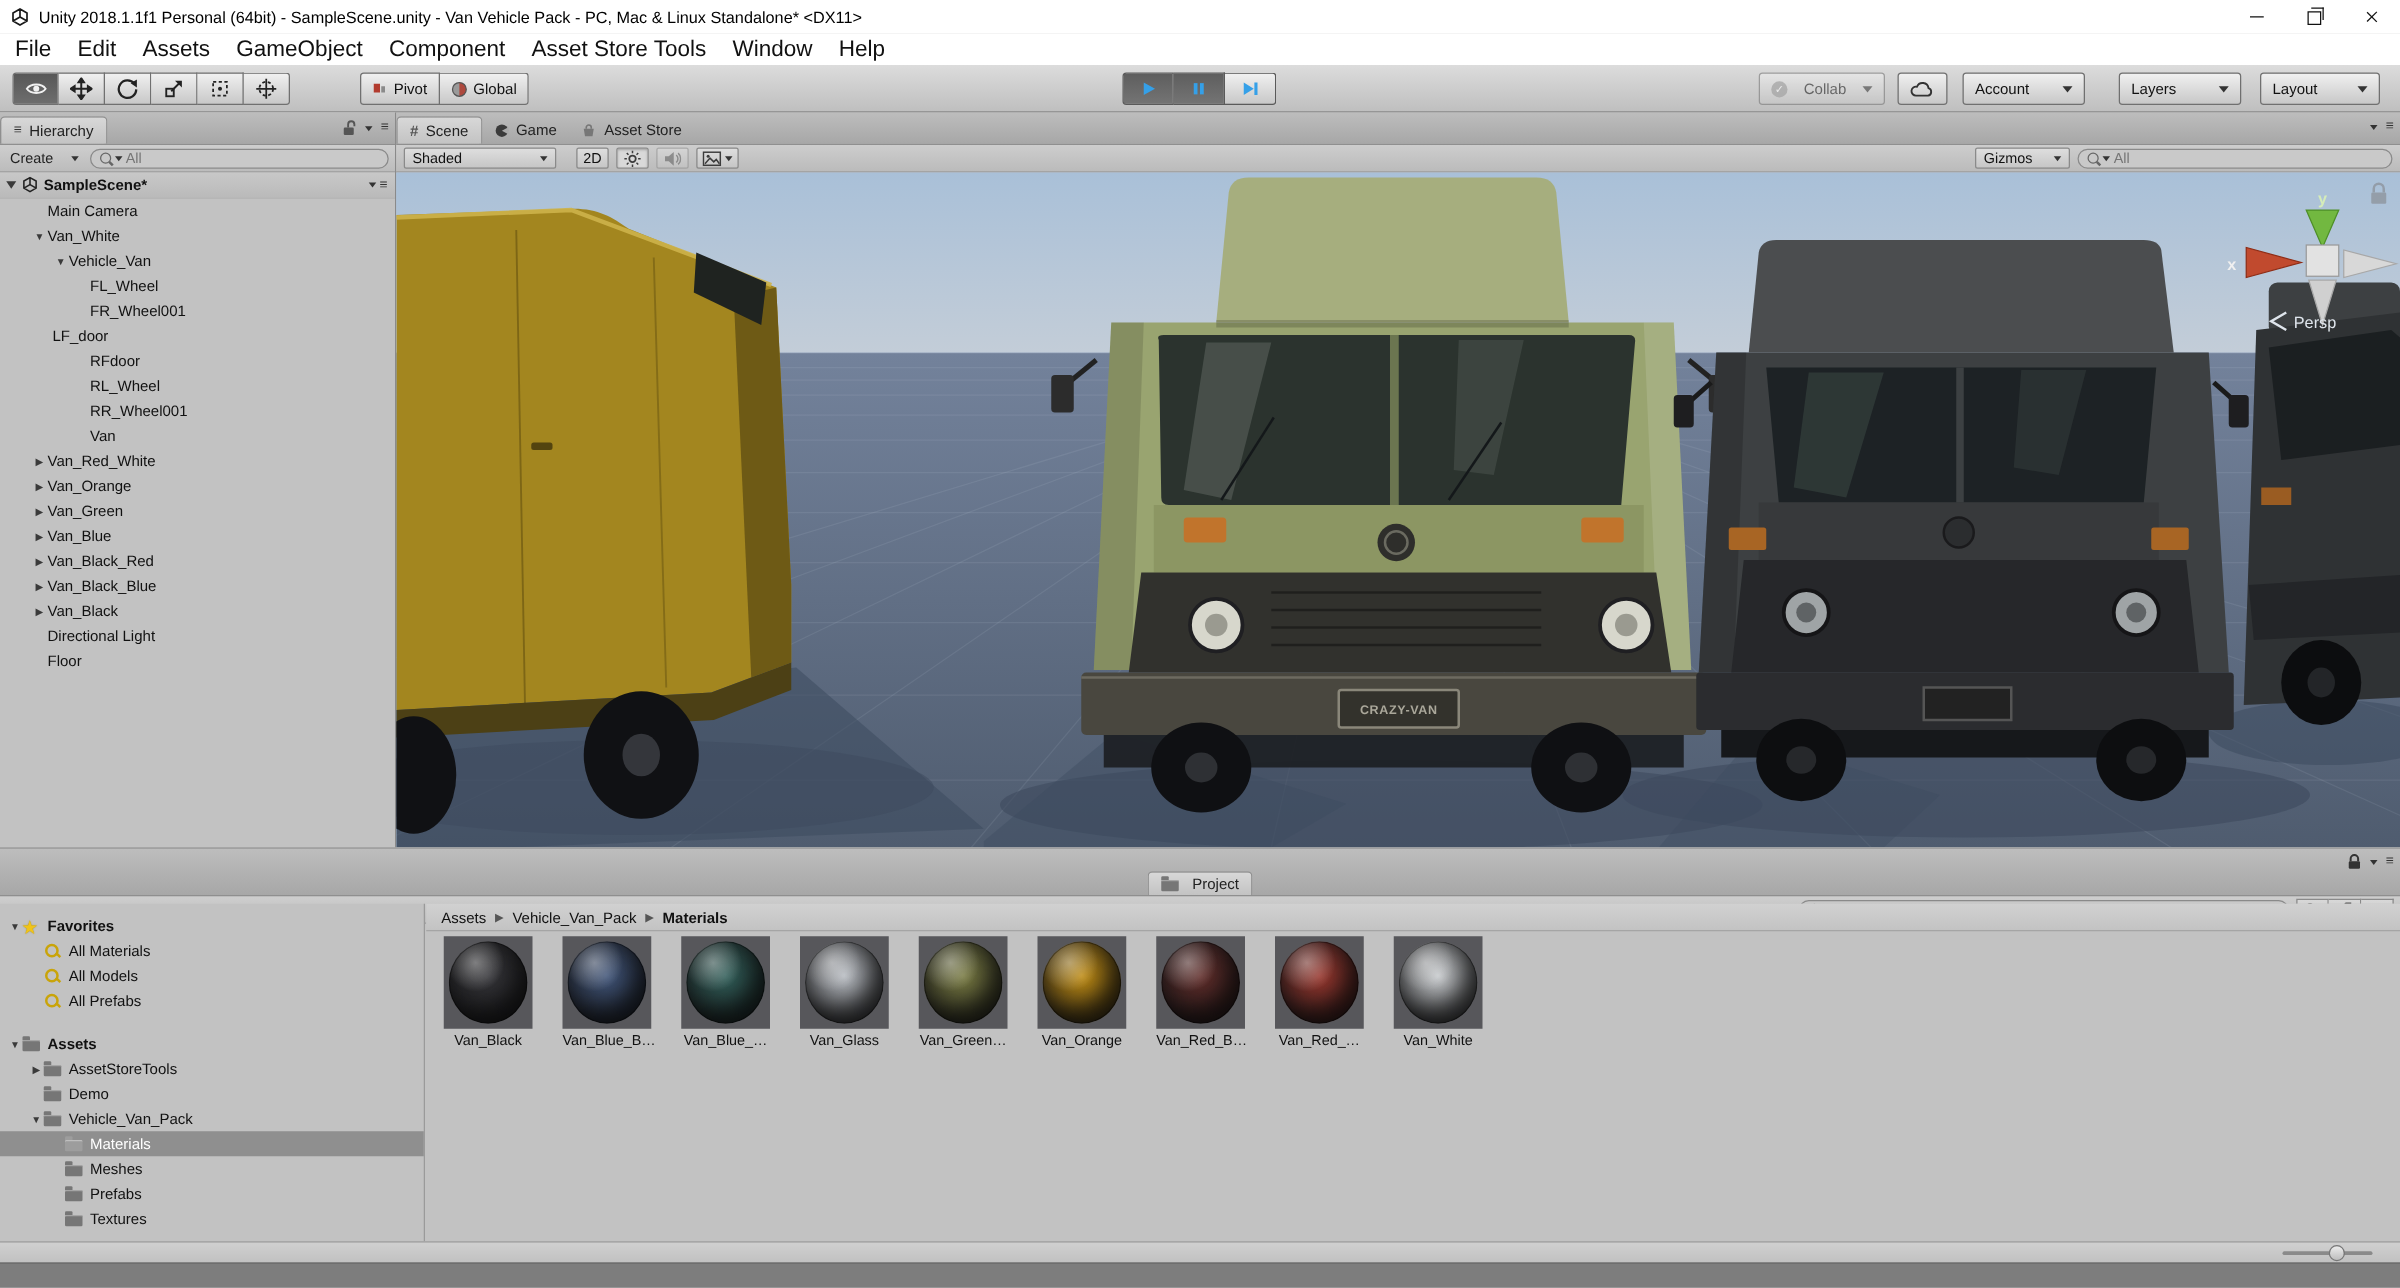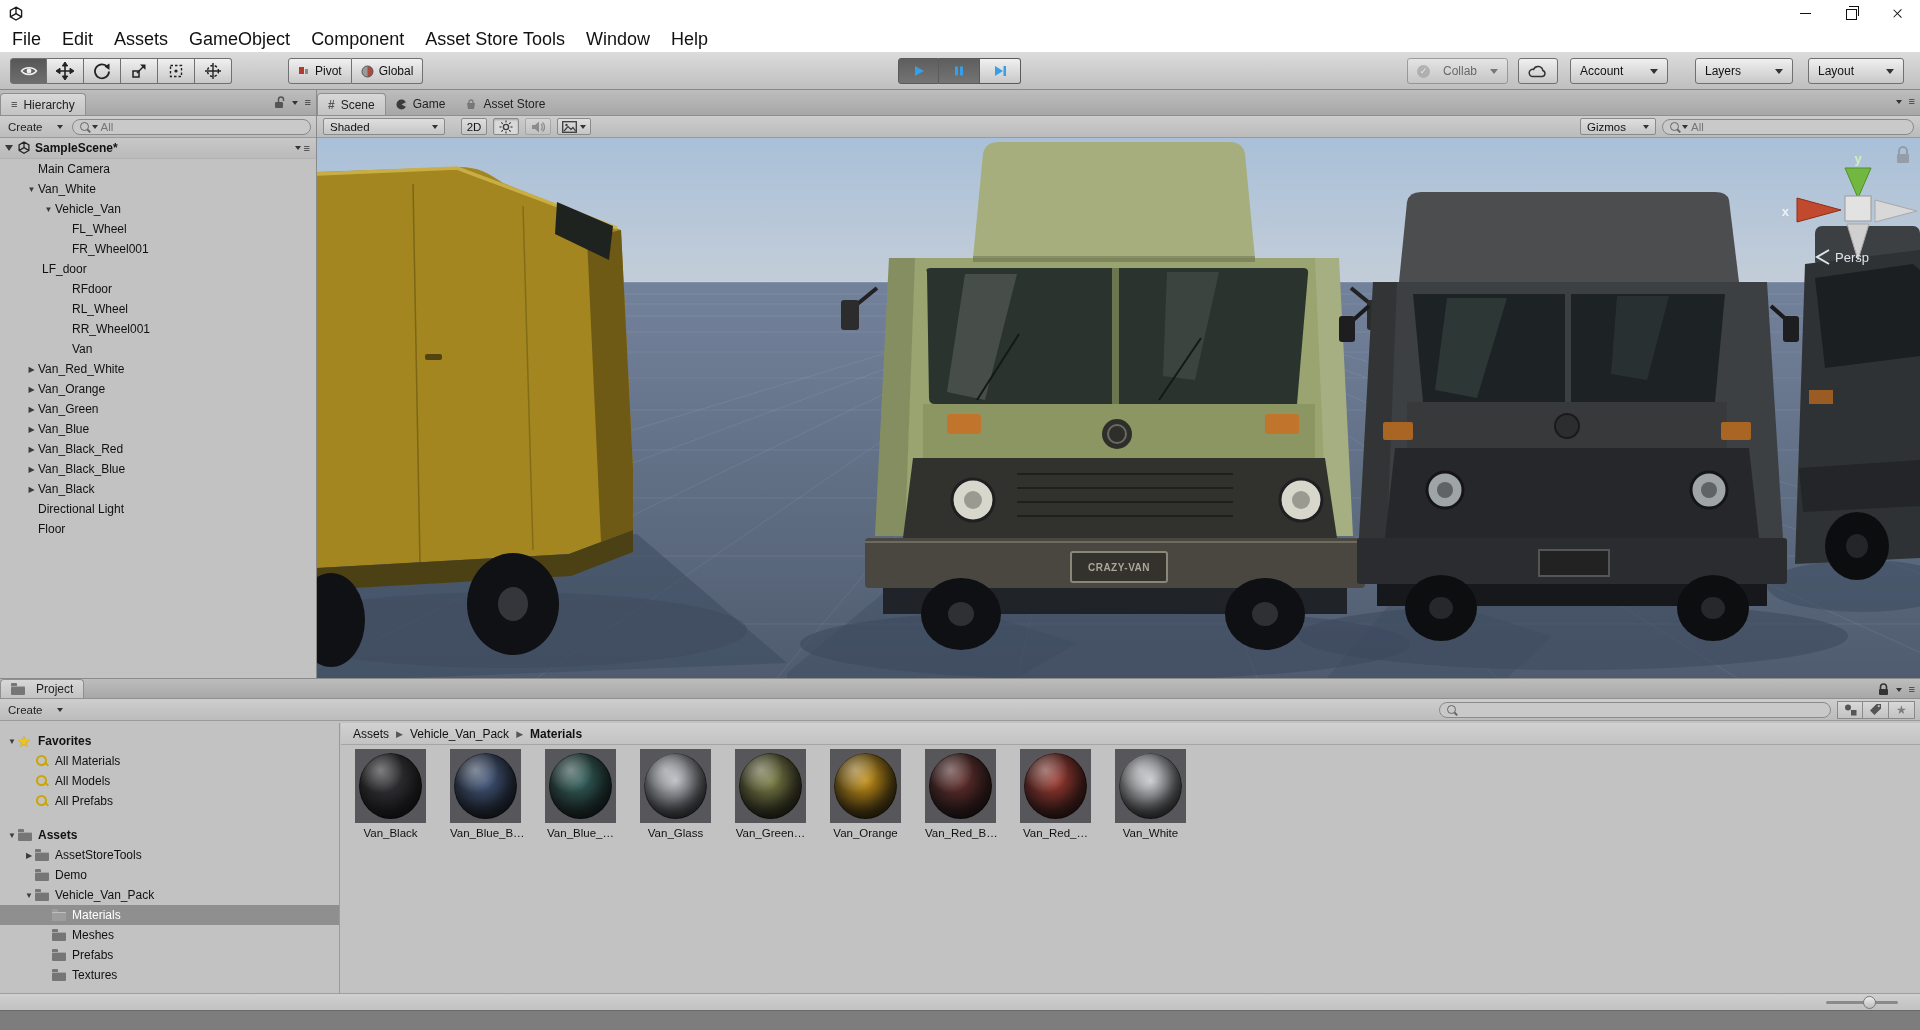--- a/index.html
+++ b/index.html
@@ -66,21 +66,21 @@
   
   .sceneview{position:absolute;left:317px;top:90px;right:0;height:588px;box-sizing:border-box;}
   .scenetoolbar{height:22px;background:linear-gradient(#cdcdcd,#bbbbbb);border-bottom:1px solid #9a9a9a;display:flex;align-items:center;padding:0 6px;gap:6px;box-sizing:border-box;}
   .dd{height:17px;border:1px solid #8a8a8a;border-radius:2px;background:linear-gradient(#dedede,#c6c6c6);display:flex;align-items:center;justify-content:space-between;padding:0 6px;font-size:11.5px;box-sizing:border-box;gap:6px;}
   .sbtn{height:17px;min-width:26px;border:1px solid #8a8a8a;border-radius:2px;background:linear-gradient(#dedede,#c6c6c6);display:flex;align-items:center;justify-content:center;font-size:11.5px;box-sizing:border-box;padding:0 4px;}
   .sbtn.pressed{background:#d9d9d9;box-shadow:inset 0 1px 2px rgba(0,0,0,.25);}
   .sbtn.disabled{opacity:.5;}
   .viewport{position:absolute;left:0;top:48px;right:0;bottom:0;overflow:hidden;background:var(--sky-top);}
   
   .project{position:absolute;left:0;top:678px;width:100%;height:332px;background:#c2c2c2;border-top:1px solid #8a8a8a;box-sizing:border-box;}
-  .project .tabstrip{height:20px;}
+  .project .tabstrip{height:38px;justify-content:center;}
   .project .tab{height:19px;}
   .lefttree{position:absolute;left:0;top:44px;width:340px;bottom:17px;background:#c2c2c2;border-right:1px solid #9a9a9a;box-sizing:border-box;padding-top:8px;}
   .prow{height:20px;display:flex;align-items:center;font-size:12px;box-sizing:border-box;}
   .prow.bold{font-weight:bold;}
   .prow.selected{background:var(--selection-gray);color:#fff;}
   .prow.spacer{height:14px;visibility:hidden;}
   .ptri{width:12px;text-align:center;font-size:8px;color:#3a3a3a;flex:none;}
   .ic{width:17px;height:14px;flex:none;display:flex;align-items:center;justify-content:flex-start;margin-right:3px;}
   .ic-folder{position:relative;}
   .ic-folder:before{content:"";position:absolute;left:0;top:4px;width:14px;height:9px;background:#767676;border-radius:1px;box-shadow:inset 0 1px 0 rgba(255,255,255,.35);}
@@ -113,20 +113,21 @@
 <body>
 
 <div id="app">
 
   <div class="titlebar">
     <span class="ulogo">
       <svg width="16" height="16" viewBox="0 0 20 20">
           <path d="M10,1.5 L17,5.5 V13.5 L10,17.5 L3,13.5 V5.5 Z M10,1.5 V9.5 M3,13.5 L10,9.5 M17,13.5 L10,9.5" fill="none" stroke="#1a1a1a" stroke-width="1.7"></path>
         </svg>
     </span>
+    <span>Unity 2018.1.1f1 Personal (64bit) - SampleScene.unity - Van Vehicle Pack - PC, Mac &amp; Linux Standalone* &lt;DX11&gt;</span>
     <div class="wincontrols">
       <div class="winbtn">
           <div class="ic-min"></div>
         </div>
       <div class="winbtn">
           <div class="ic-restore"></div>
         </div>
       <div class="winbtn">
           <div class="ic-close"></div>
         </div>
@@ -280,21 +281,21 @@
           <path d="M10,1.5 L17,5.5 V13.5 L10,17.5 L3,13.5 V5.5 Z M10,1.5 V9.5 M3,13.5 L10,9.5 M17,13.5 L10,9.5" fill="none" stroke="#222" stroke-width="1.8"></path>
         </svg>
       <span>SampleScene*</span>
       <span class="roottools">
           <span class="caret sm"></span>
           <span class="ic-bars"></span>
         </span>
     </div>
     <div class="htree">
 
-        <div class="hrow" style="padding-left: 25px;">
+        <div class="hrow" style=" margin-left: 25px;">
           <span class="tri"></span>
           <span>Main Camera</span>
         </div>
 
         <div class="hrow" style="padding-left: 25px;">
           <span class="tri">▼</span>
           <span>Van_White</span>
         </div>
 
         <div class="hrow" style="padding-left: 42px;">

